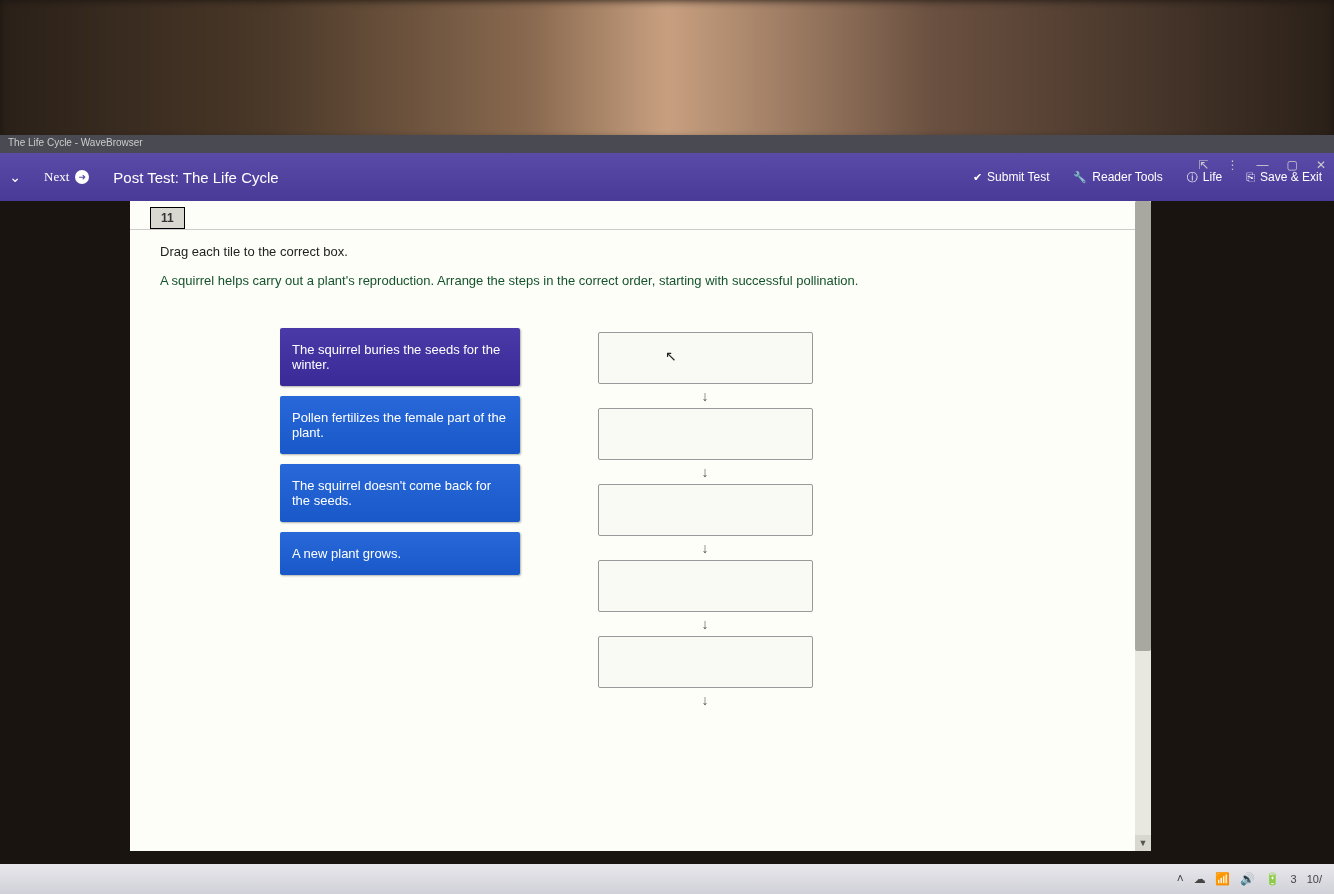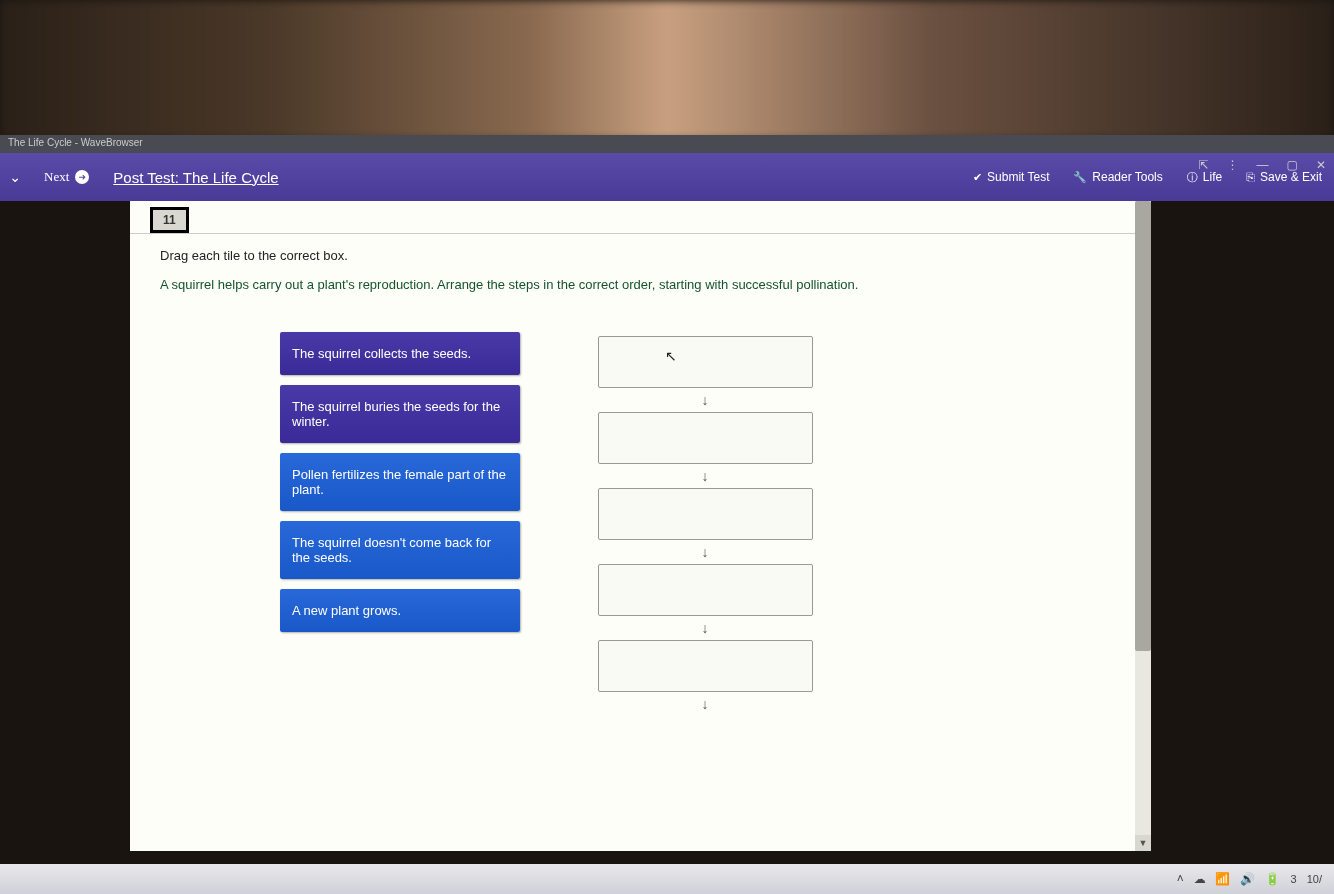--- a/index.html
+++ b/index.html
@@ -68,21 +68,20 @@
     background: #fff;
     color: #5a4ba8;
     font-size: 9px;
     display: flex;
     align-items: center;
     justify-content: center;
   }
   .topbar .title {
     font-size: 15px;
     margin-left: 10px;
-    text-decoration: underline;
   }
   .topbar .spacer { flex: 1; }
   .topbar .tool {
     display: flex;
     align-items: center;
     gap: 5px;
     padding: 0 12px;
     cursor: pointer;
     font-size: 12px;
   }
@@ -98,21 +97,21 @@
     background: #fefef8;
     overflow-y: auto;
   }
   .qnum-row {
     padding: 6px 10px 0 20px;
     border-bottom: 1px solid #ccc;
   }
   .qnum {
     display: inline-block;
     background: #d8d8d0;
-    border: 3px solid #000000;
+    border: 1px solid #000000;
     padding: 3px 10px;
     font-size: 12px;
     font-weight: bold;
     color: #333;
   }
   .instructions {
     padding: 14px 30px 4px 30px;
     font-size: 13px;
     color: #222;
   }
@@ -261,21 +260,20 @@
 
 <div class="content-area">
   <div class="qnum-row">
     <span class="qnum">11</span>
   </div>
   <div class="instructions">Drag each tile to the correct box.</div>
   <div class="prompt">A squirrel helps carry out a plant's reproduction. Arrange the steps in the correct order, starting with successful pollination.</div>
 
   <div class="activity">
     <div class="tiles">
-      <div class="tile">The squirrel collects the seeds.</div>
       <div class="tile">The squirrel buries the seeds for the winter.</div>
       <div class="tile blue">Pollen fertilizes the female part of the plant.</div>
       <div class="tile blue">The squirrel doesn't come back for the seeds.</div>
       <div class="tile blue">A new plant grows.</div>
     </div>
 
     <div class="drops">
       <div class="dropbox"></div>
       <div class="arrow-down">↓</div>
       <div class="dropbox"></div>

